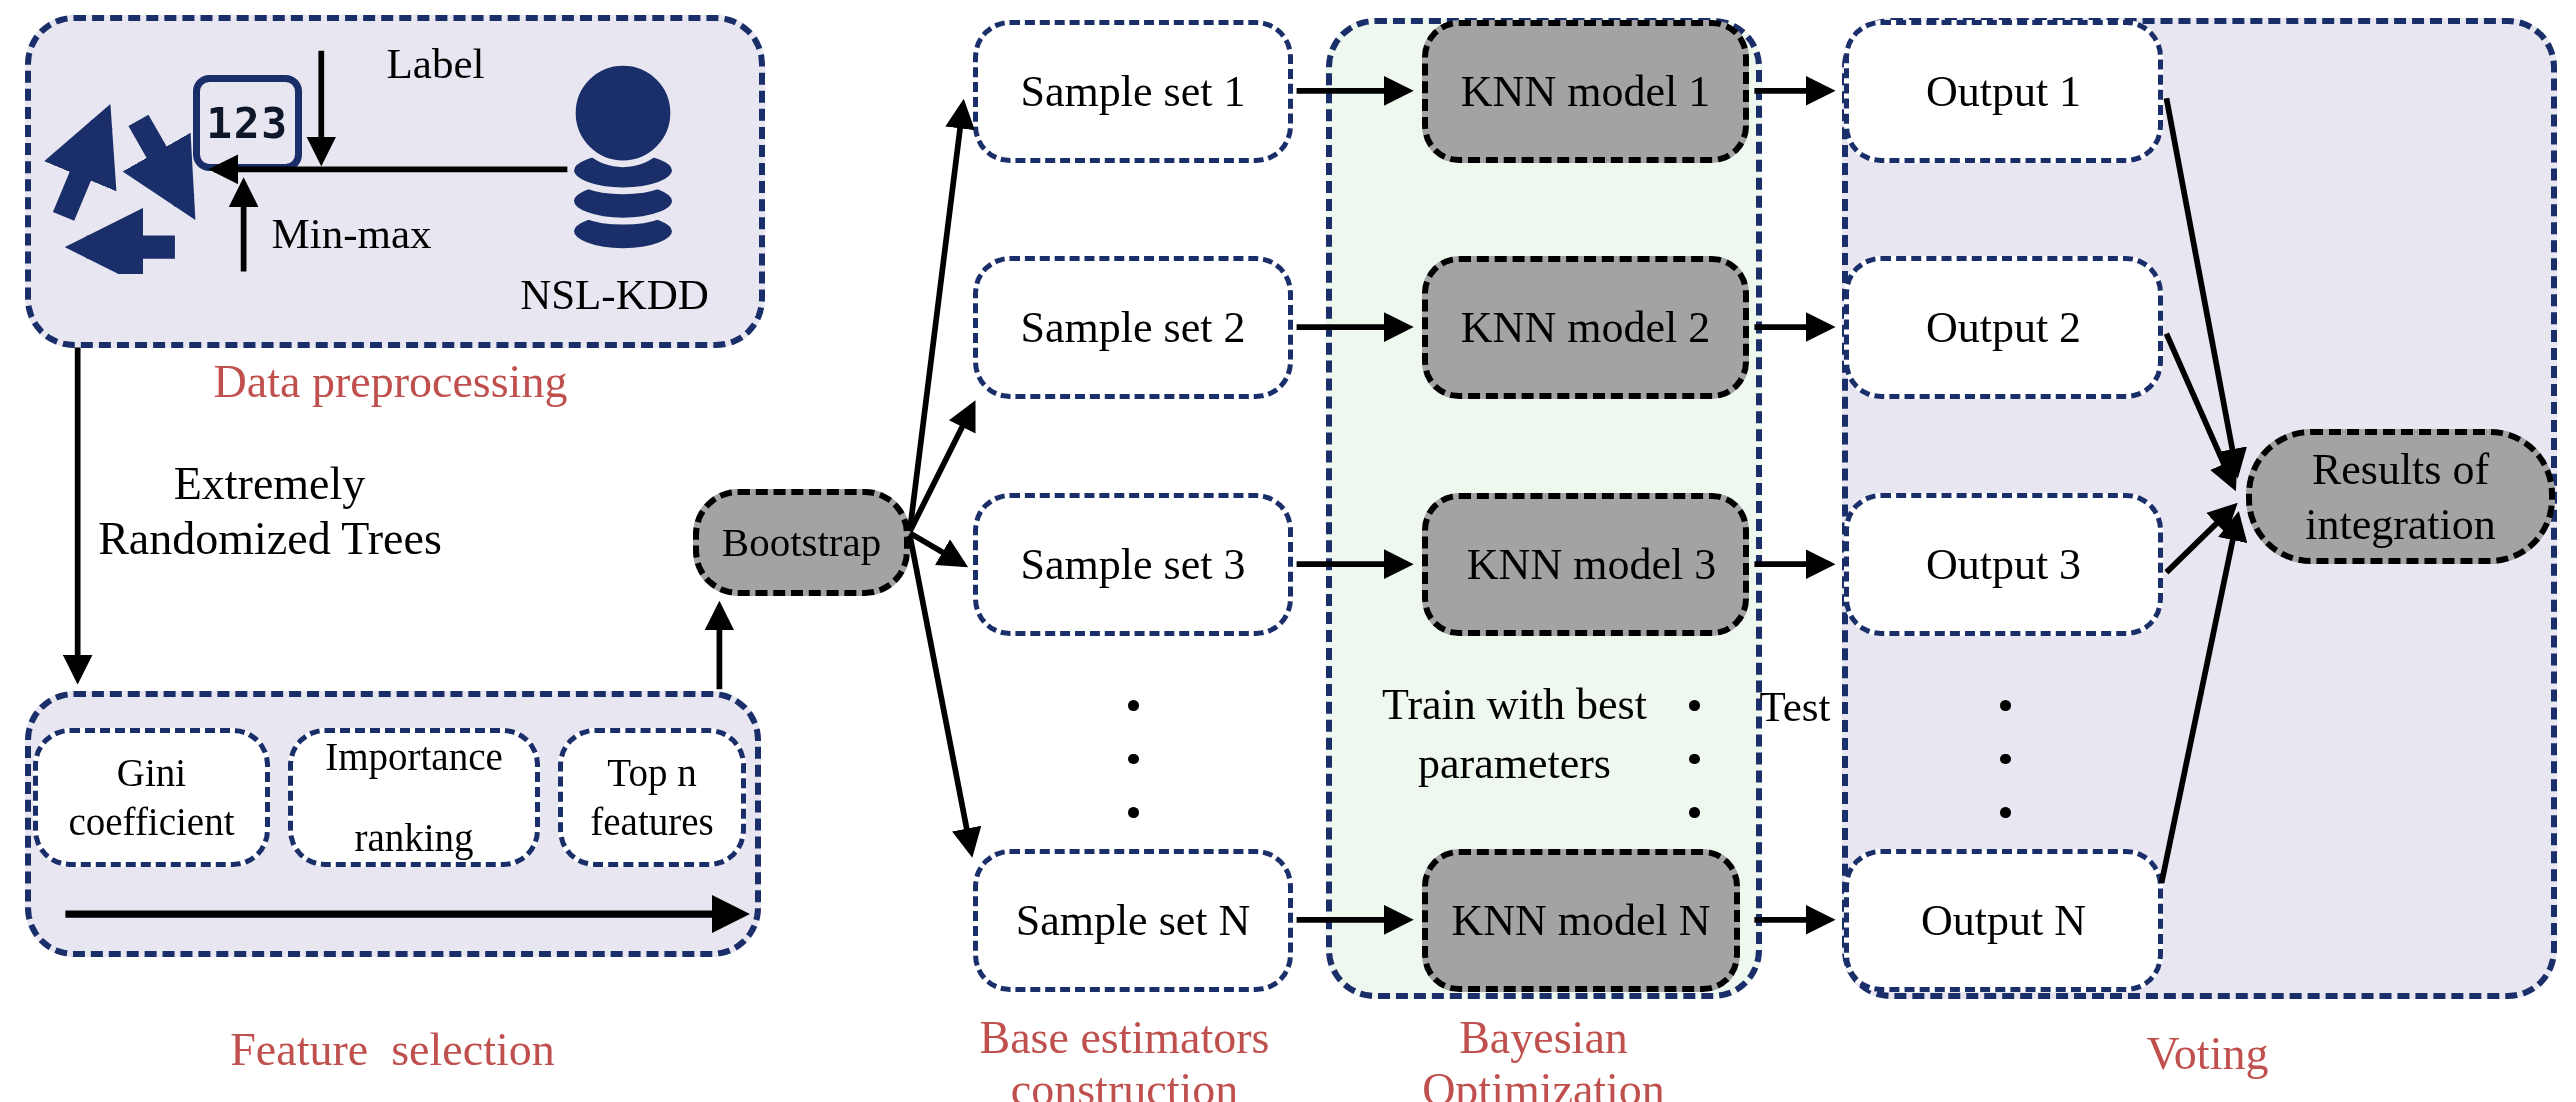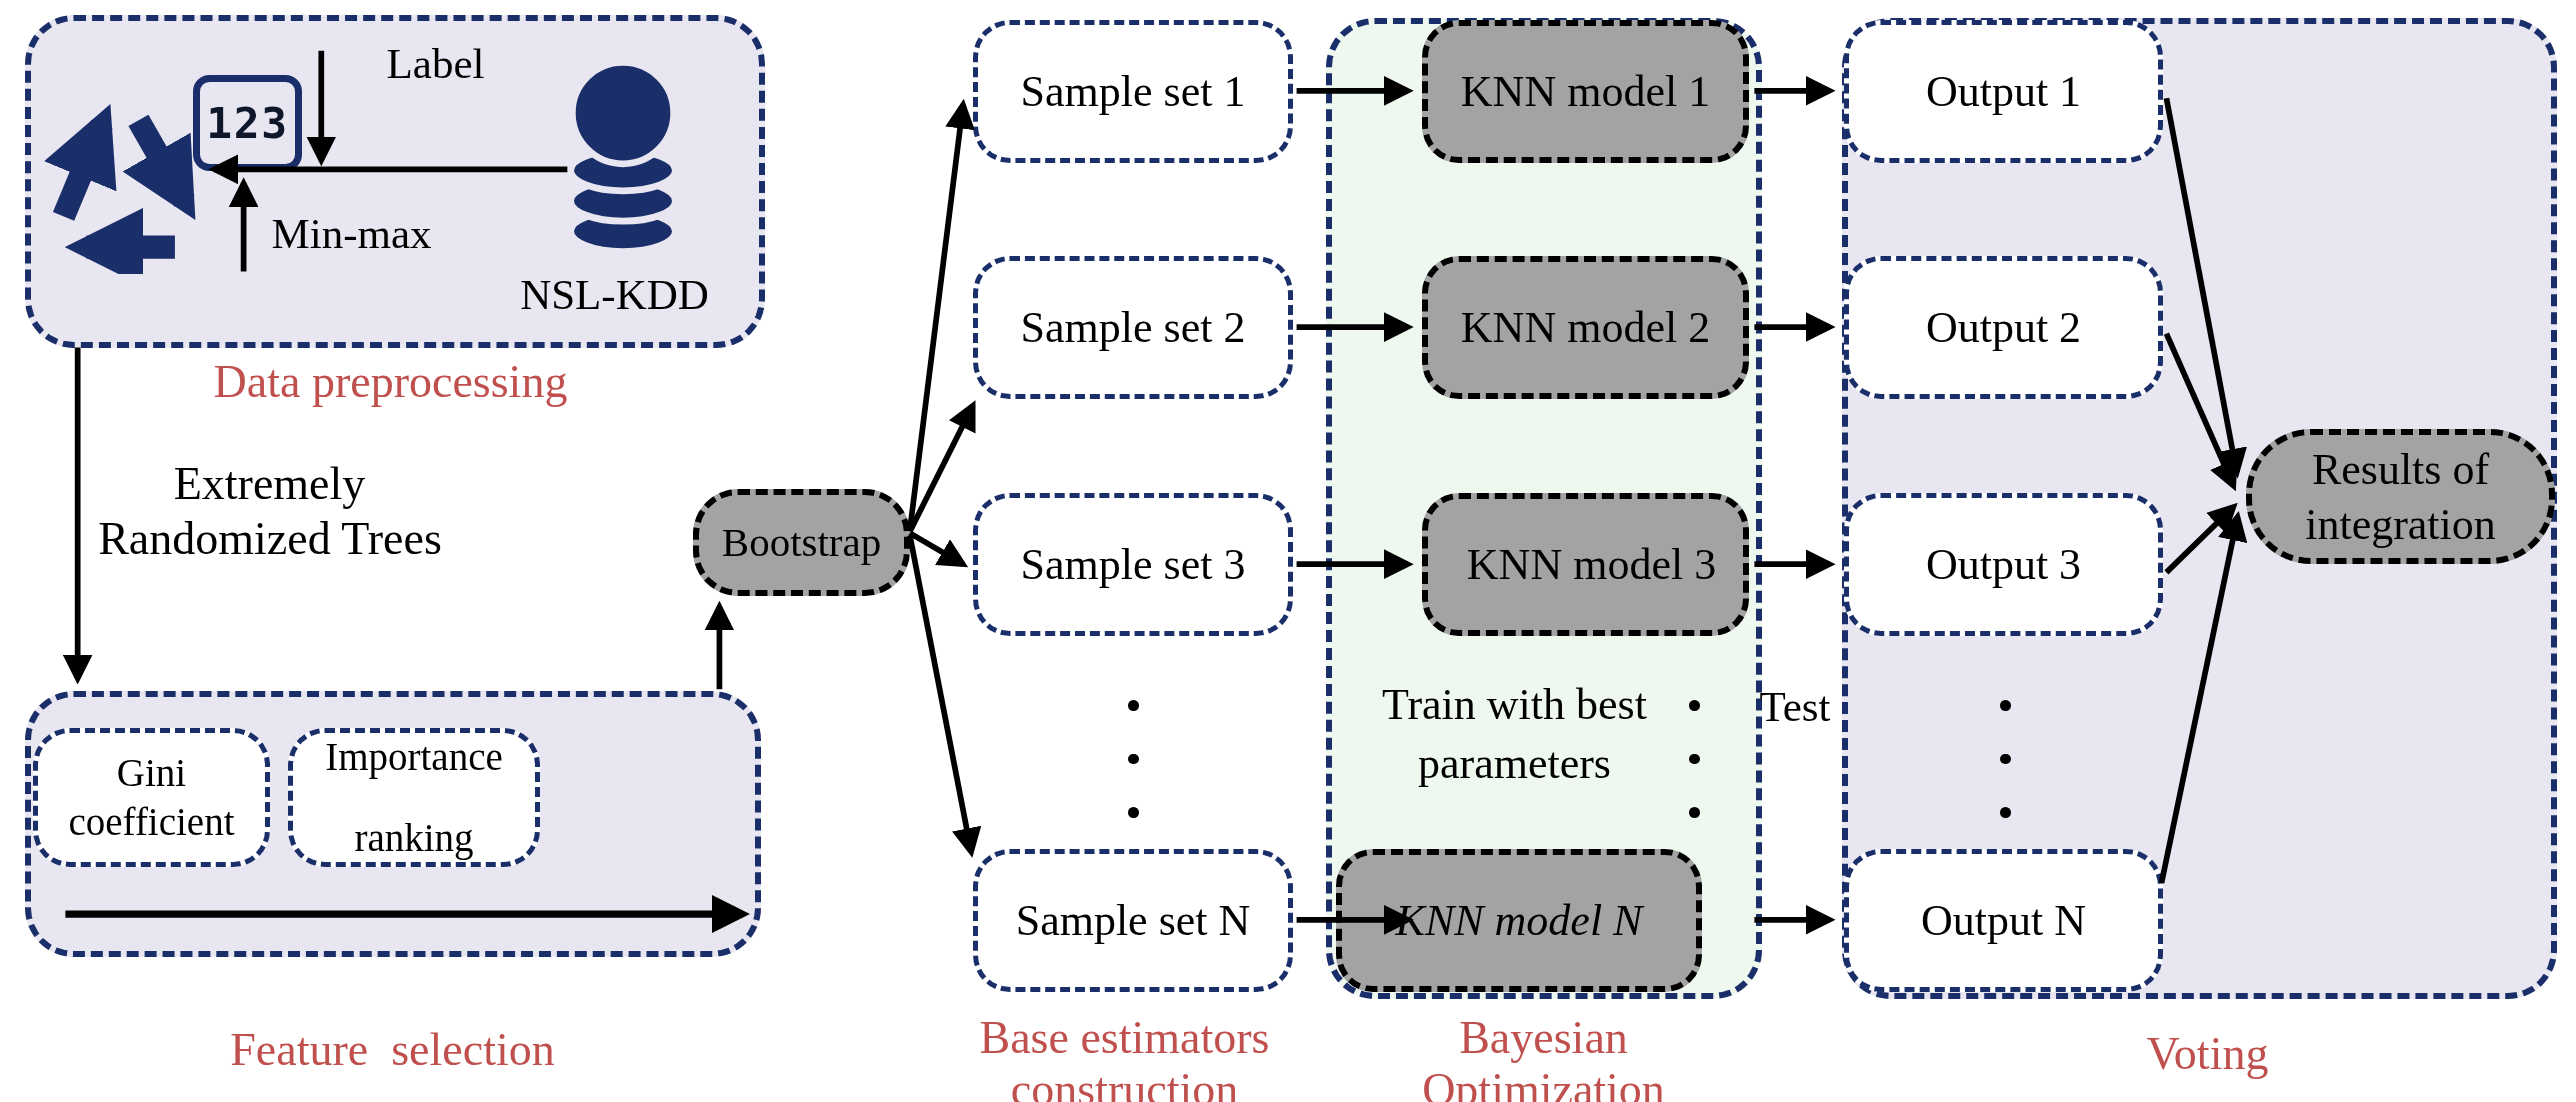--- a/index.html
+++ b/index.html
@@ -71,20 +71,24 @@
   <div class="txt" style="left:45px;top:513px;width:450px;font-size:46px;">Randomized Trees</div>
 
   <div class="node twoline" style="left:33px;top:728px;width:237px;height:139px;font-size:39px;">
     <span>Gini</span>
     <span>coefficient</span>
   </div>
   <div class="node twoline" style="left:288px;top:728px;width:252px;height:139px;font-size:39px;gap:32px;">
     <span>Importance</span>
     <span>ranking</span>
   </div>
+  <div class="node twoline" style="left:558px;top:728px;width:188px;height:139px;font-size:39px;">
+    <span>Top n</span>
+    <span>features</span>
+  </div>
 
   <div class="caption" style="left:147px;top:1024px;width:491px;">Feature  selection</div>
 
   <div class="pinknode" style="left:693px;top:489px;width:217px;height:107px;font-size:41px;border-radius:45px;">
     <span>Bootstrap</span>
   </div>
 
   <div class="node" style="left:973px;top:19.6px;width:320px;height:143px;">
     <span>Sample set 1</span>
   </div>
@@ -109,21 +113,21 @@
 
   <div class="pinknode" style="left:1422px;top:19.6px;width:327px;height:143px;">
     <span>KNN model 1</span>
   </div>
   <div class="pinknode" style="left:1422px;top:256px;width:327px;height:143px;">
     <span>KNN model 2</span>
   </div>
   <div class="pinknode" style="left:1422px;top:493px;width:327px;height:143px;padding-left:12px;">
     <span>KNN model 3</span>
   </div>
-  <div class="pinknode" style="left:1336px;top:849px;width:366px;height:143px;font-style:italic;">
+  <div class="pinknode" style="left:1422px;top:849px;width:318px;height:143px;">
     <span>KNN model N</span>
   </div>
 
   <div class="txt" style="left:1310px;top:680px;width:409px;font-size:44px;">Train with best</div>
   <div class="txt" style="left:1310px;top:739px;width:409px;font-size:44px;">parameters</div>
 
   <div class="dotcol" style="left:1689px;top:700px;">
     <div class="dot"></div>
       <div class="dot"></div>
       <div class="dot"></div>

